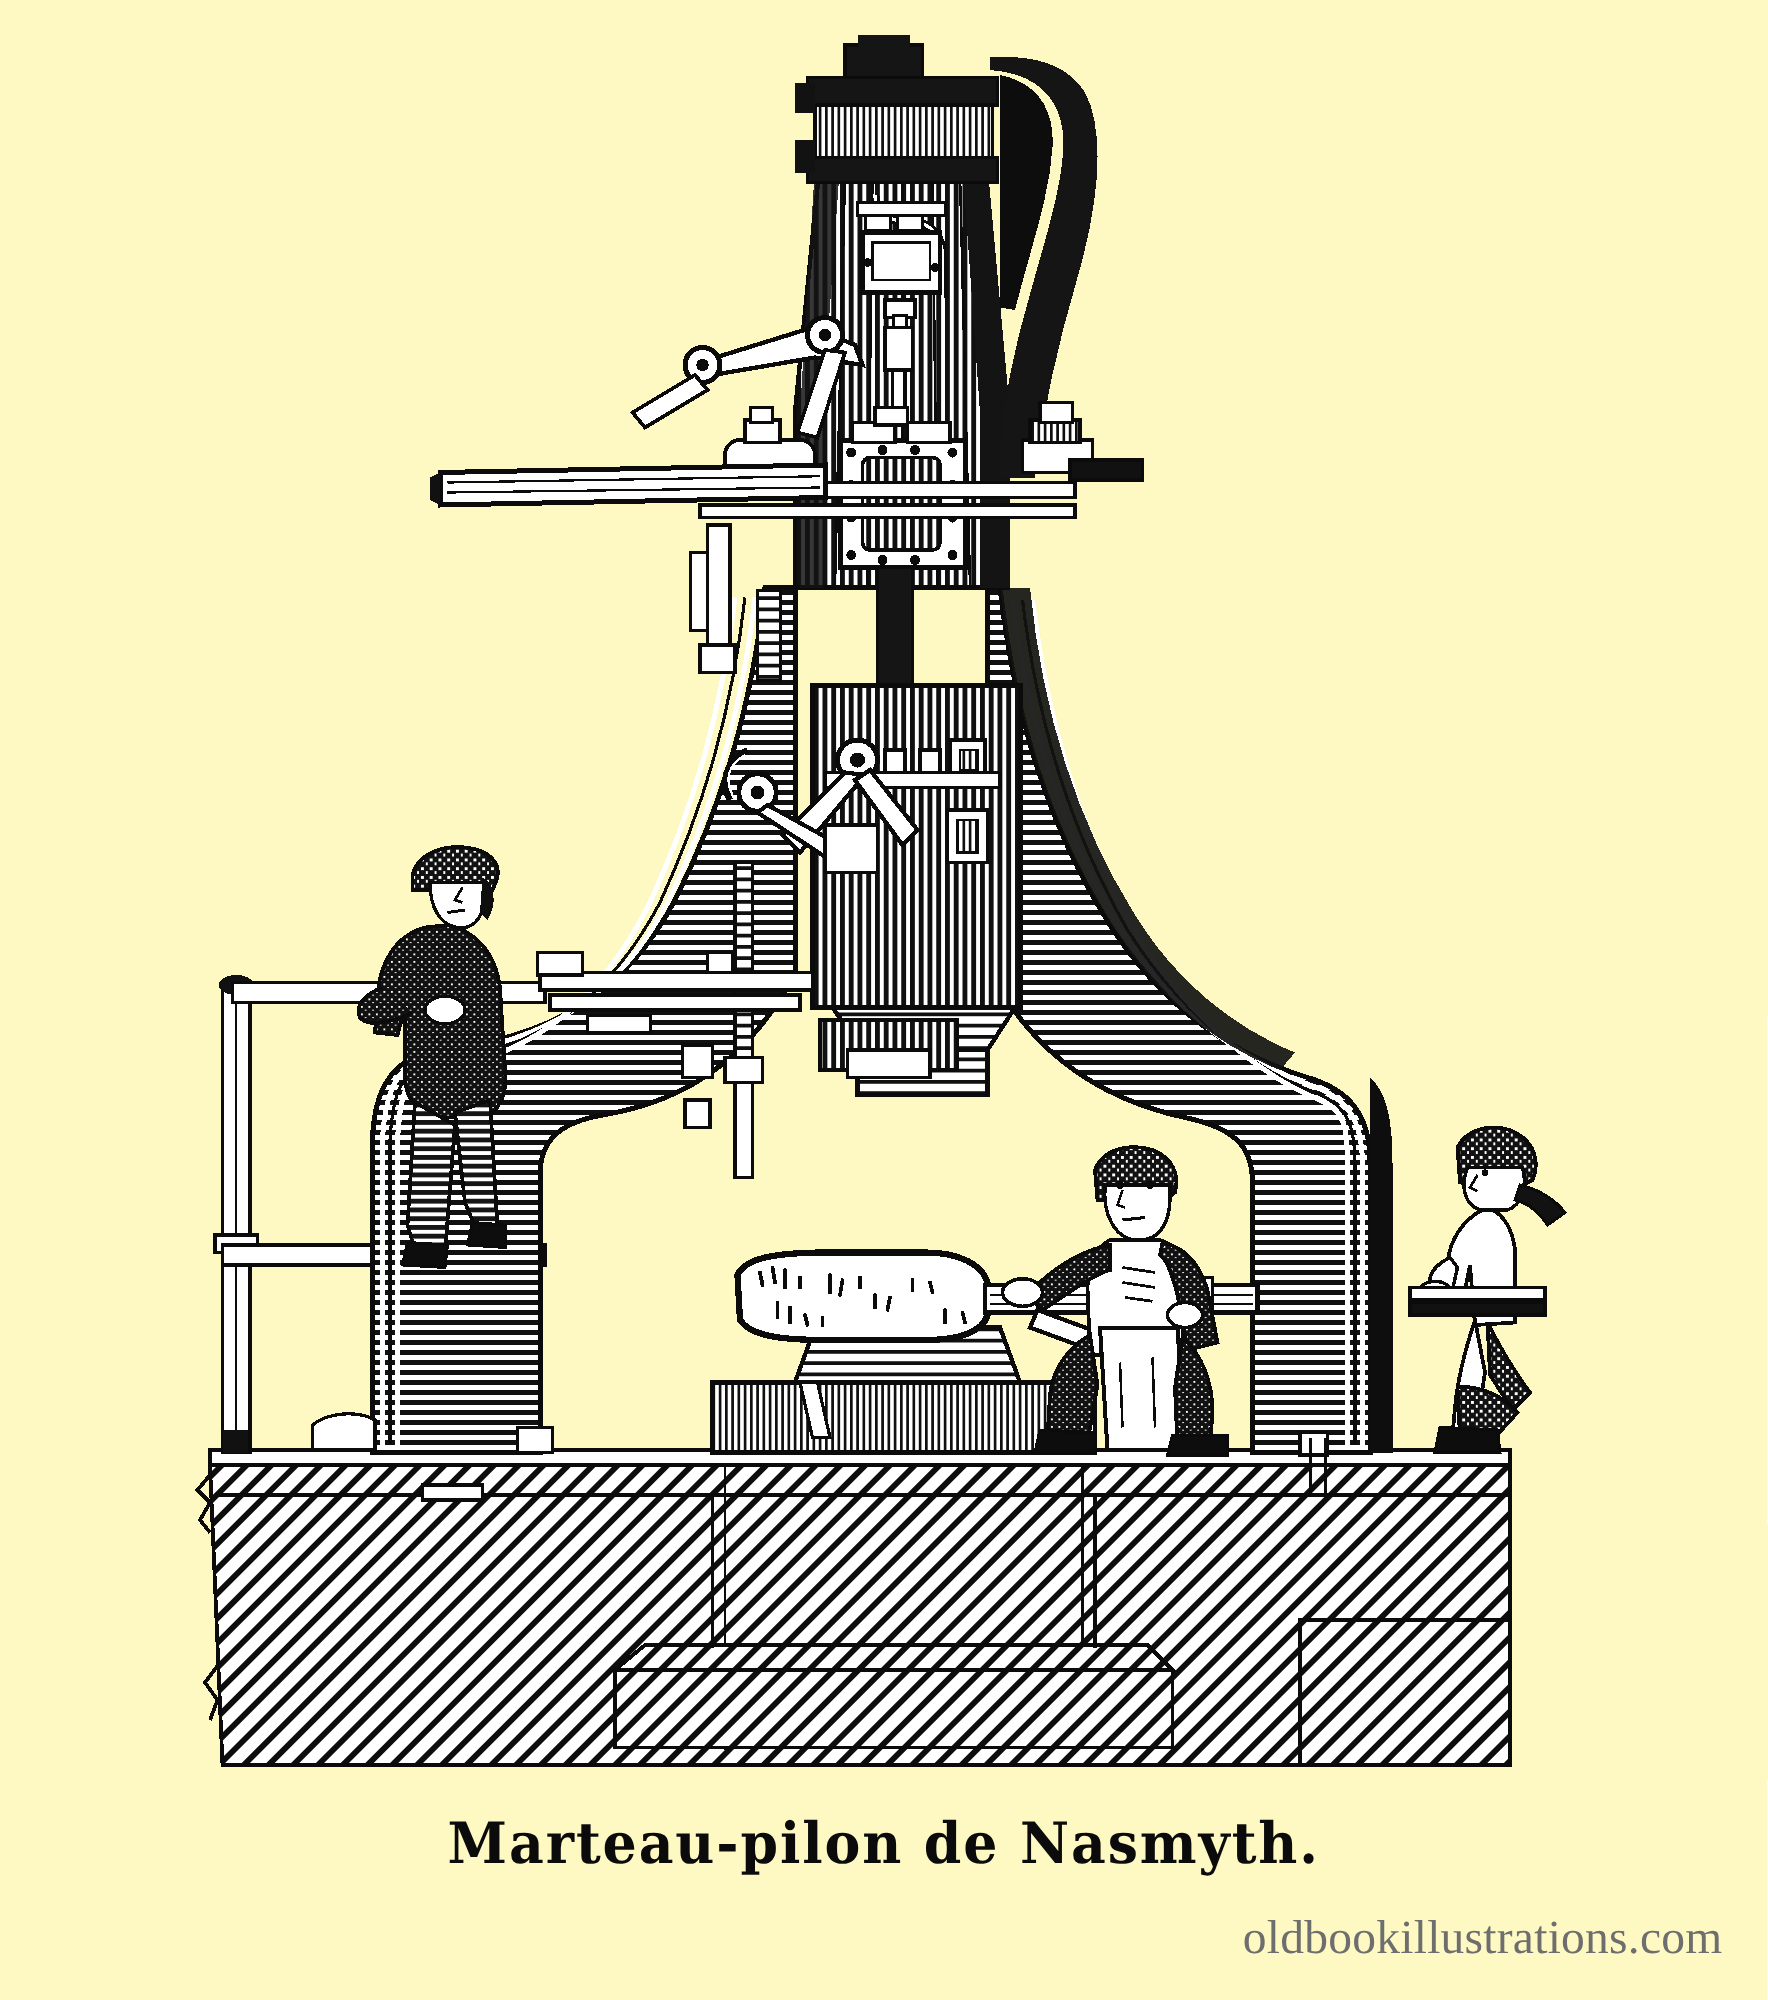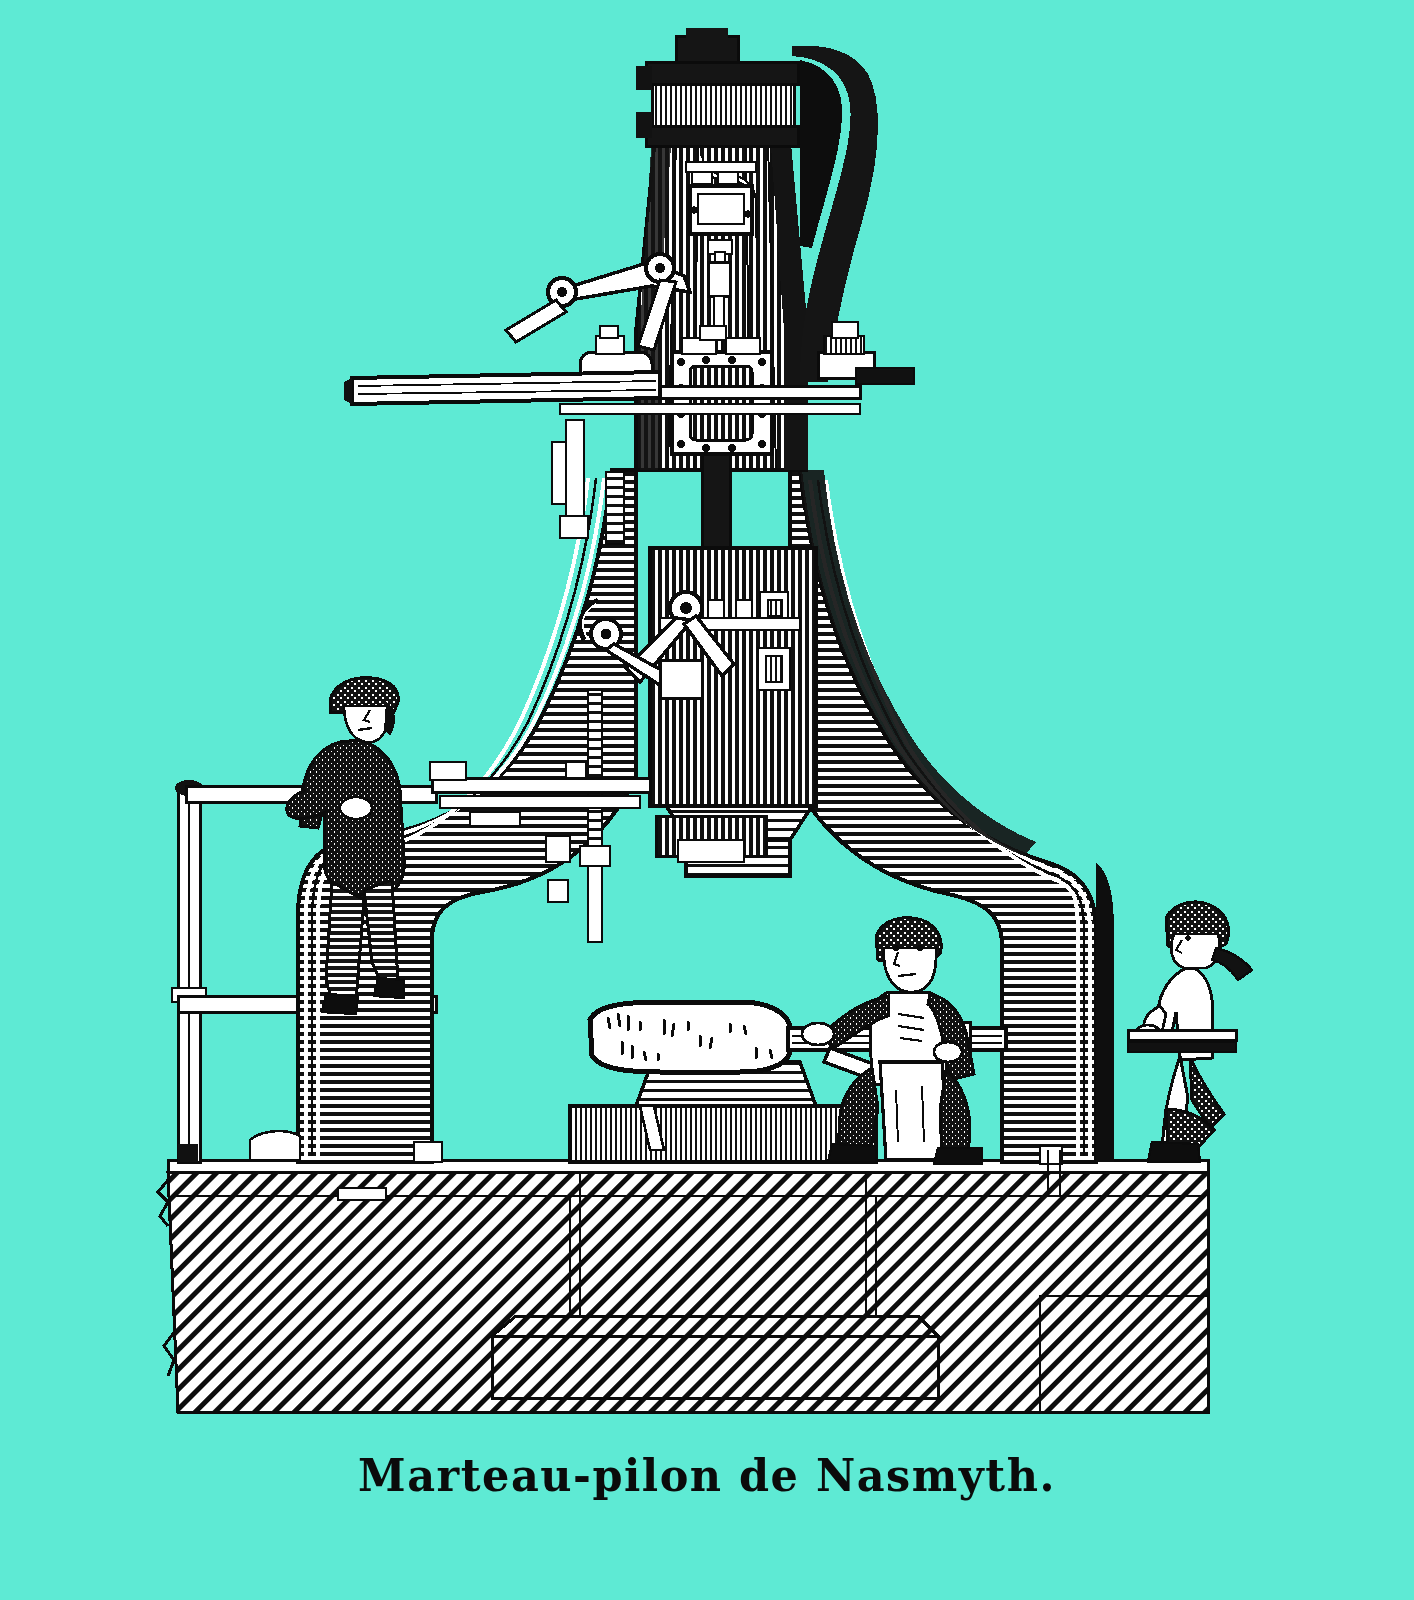--- a/index.html
+++ b/index.html
@@ -7,21 +7,21 @@
     padding: 0;
     background: #ffffff;
   }
   body {
     font-family: "Liberation Serif", serif;
   }
   #page {
     position: relative;
     width: 1414px;
     height: 1600px;
-    background: #5eead4;
+    background: #fef9c3;
     overflow: hidden;
   }
   #plate {
     position: absolute;
     left: 0; top: 0;
     width: 1414px;
     height: 1600px;
   }
   #caption {
     position: absolute;
@@ -530,14 +530,15 @@
       <path d="M250 1140 C 262 1130, 286 1128, 300 1136 L 300 1160 L 250 1160 Z" fill="#fff" stroke="#0b0b0b" stroke-width="2.6"></path>
       <rect x="414" y="1142" width="28" height="20" fill="#fff" stroke="#0b0b0b" stroke-width="2.6"></rect>
       <rect x="1040" y="1146" width="22" height="18" fill="#fff" stroke="#0b0b0b" stroke-width="2.6"></rect>
       <line x1="1048" y1="1150" x2="1048" y2="1196" stroke="#0b0b0b" stroke-width="2.4"></line>
       <line x1="1060" y1="1150" x2="1060" y2="1196" stroke="#0b0b0b" stroke-width="2.4"></line>
     </g>
 
   </svg>
 
   <div id="caption">Marteau-pilon de Nasmyth.</div>
+  <div id="watermark">oldbookillustrations.com</div>
 
 </div>
 
 </body></html>

